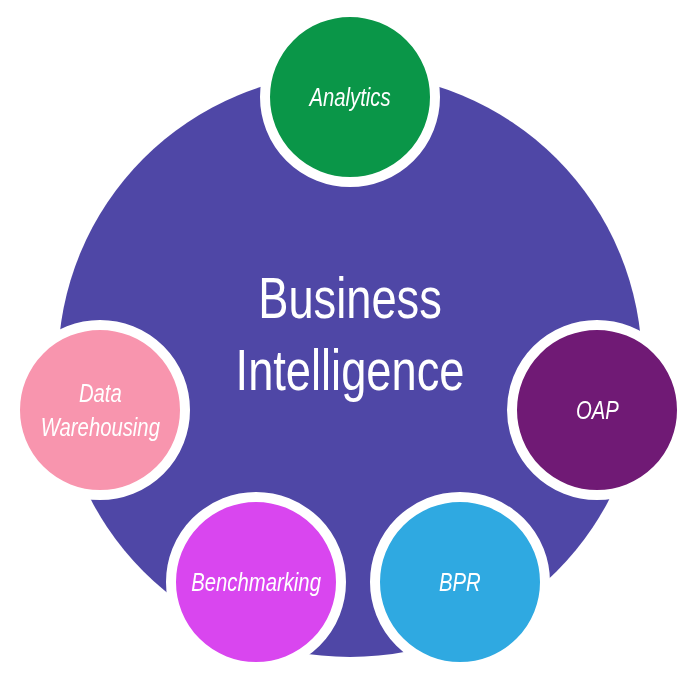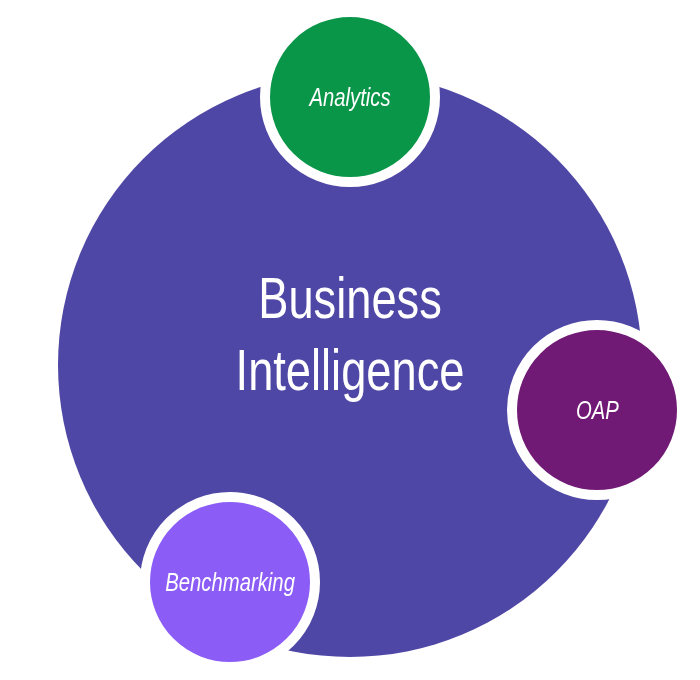--- a/index.html
+++ b/index.html
@@ -53,16 +53,23 @@
     <div>Business</div>
     <div>Intelligence</div>
   </div>
 
   <div class="node" id="n0" style="left: 260px; top: 7px; background: rgb(10, 150, 72);">
     <span class="node-label">Analytics</span>
   </div>
   <div class="node" id="n2" style="left: 507px; top: 320px; background: #701a75; align-items: center;">
     <span class="node-label">OAP</span>
   </div>
-  <div class="node" id="n4" style="left: 140px; top: 492px; background: #8b5cf6;">
+  <div class="node" id="n3" style="left: 370px; top: 492px; background: rgb(47, 169, 225);">
+    <span class="node-label">BPR</span>
+  </div>
+  <div class="node" id="n4" style="left: 166px; top: 492px; background: #d946ef;">
     <span class="node-label">Benchmarking</span>
+  </div>
+  <div class="node" id="n5" style="left: 10px; top: 320px; background: rgb(248, 149, 174);">
+    <span class="node-label">Data
+Warehousing</span>
   </div>
 </div>
 
 </body></html>

